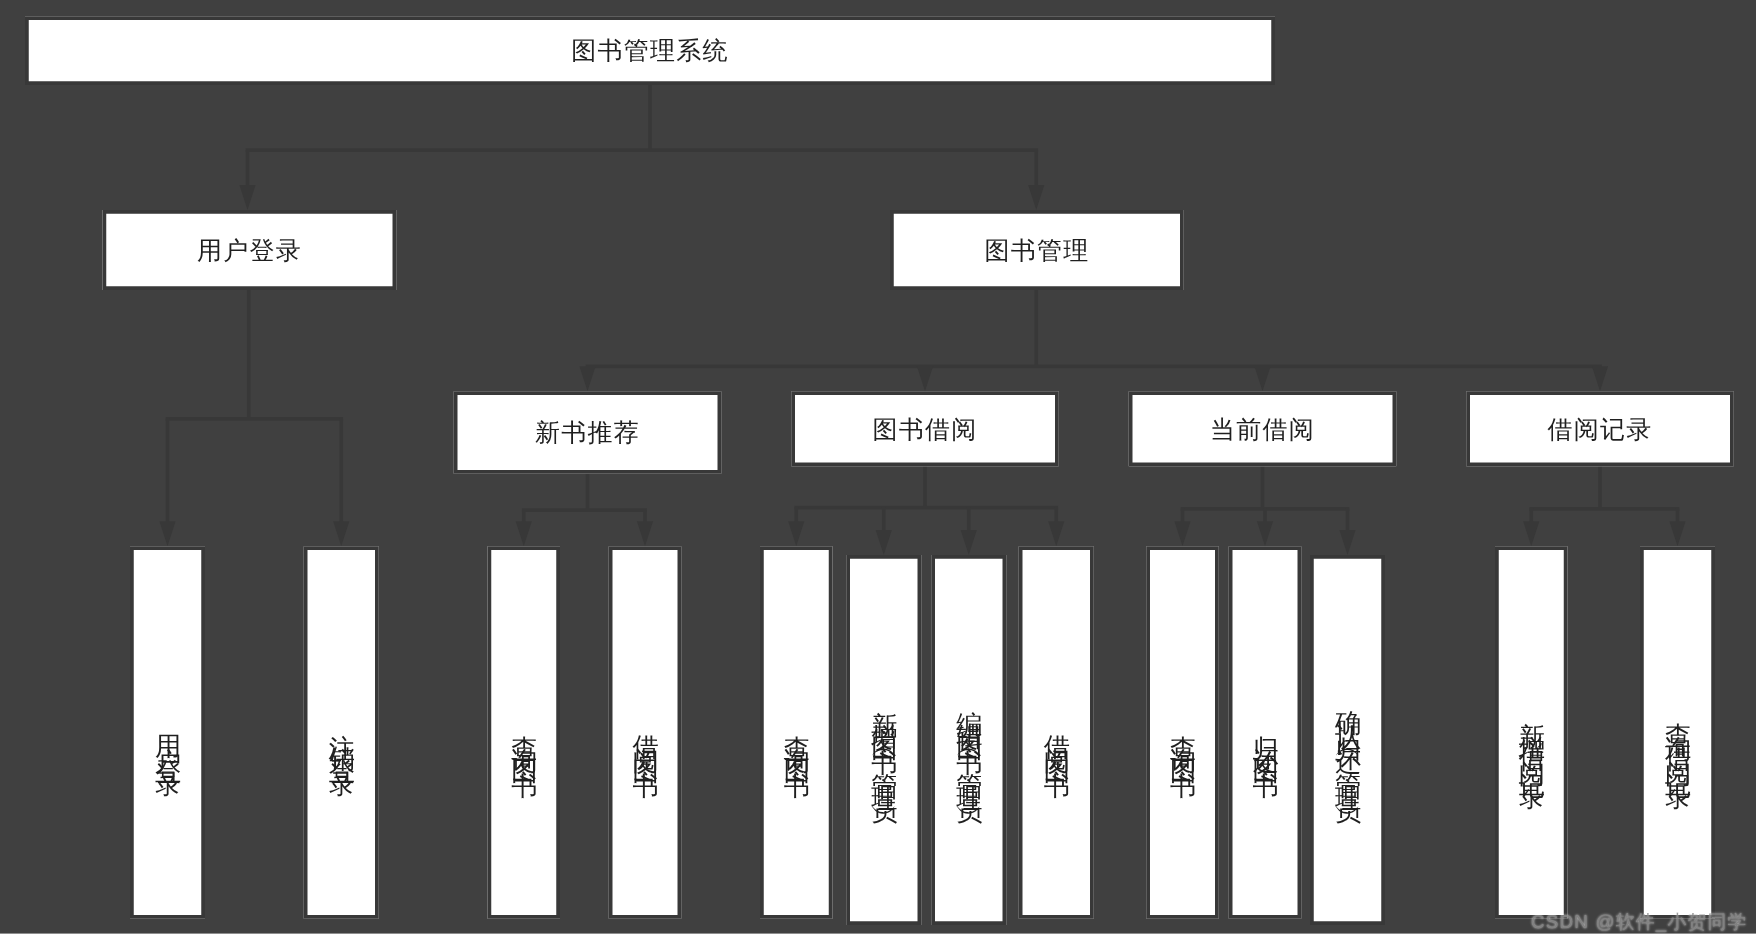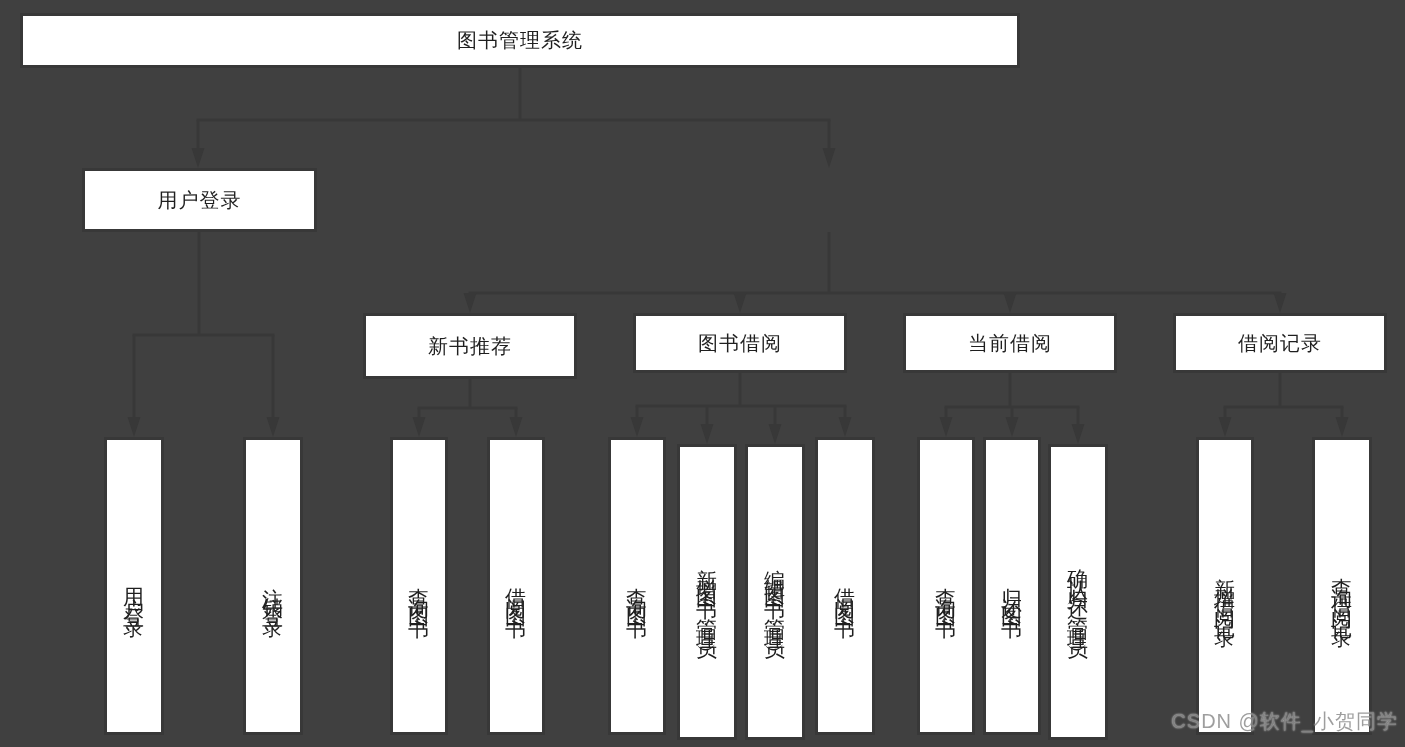--- a/index.html
+++ b/index.html
@@ -15,22 +15,22 @@
   }
   .leaf{
     writing-mode:vertical-rl;text-orientation:upright;
     font-size:21px;letter-spacing:10px;line-height:1;
     padding-top:10px; 
   }
   #connectors{position:absolute;left:0;top:0;z-index:1;}
   #connectors line,#connectors path{stroke:#383838;stroke-width:3;fill:none;}
   #connectors polygon{fill:#383838;stroke:none;}
   .watermark{
-    position:absolute;right:7px;bottom:12px;z-index:3;
-    font-size:20px;color:#8e8e8e;opacity:.85;letter-spacing:1px;
+    position:absolute;right:7px;bottom:0;z-index:3;
+    font-size:15px;color:#8e8e8e;opacity:.85;letter-spacing:1px;
     text-shadow:0 0 2px #ffffff;white-space:nowrap;
   }
 </style>
 </head>
 <body>
 
 <div id="canvas">
 
   <svg id="connectors" width="1405" height="747">
 
@@ -100,20 +100,21 @@
       <line x1="1225" y1="407" x2="1225" y2="419"></line>
       <polygon points="1218.5,417 1231.5,417 1225,437"></polygon>
       <line x1="1342" y1="407" x2="1342" y2="419"></line>
       <polygon points="1335.5,417 1348.5,417 1342,437"></polygon>
     </g>
   </svg>
 
   <div class="node" style="left:20px;top:13px;width:1000px;height:55px;">图书管理系统</div>
 
   <div class="node" style="left:82px;top:168px;width:235px;height:64px;">用户登录</div>
+  <div class="node" style="left:712px;top:168px;width:235px;height:64px;">图书管理</div>
 
   <div class="node" style="left:363px;top:313px;width:214px;height:66px;">新书推荐</div>
   <div class="node" style="left:903px;top:313px;width:214px;height:60px;">当前借阅</div>
   <div class="node" style="left:633px;top:313px;width:214px;height:60px;">图书借阅</div>
   <div class="node" style="left:1173px;top:313px;width:214px;height:60px;">借阅记录</div>
 
   <div class="node leaf" style="left:104px;top:437px;width:60px;height:298px;">用户登录</div>
   <div class="node leaf" style="left:243px;top:437px;width:60px;height:298px;">注销登录</div>
 
   <div class="node leaf" style="left:390px;top:437px;width:58px;height:298px;">查询图书</div>

